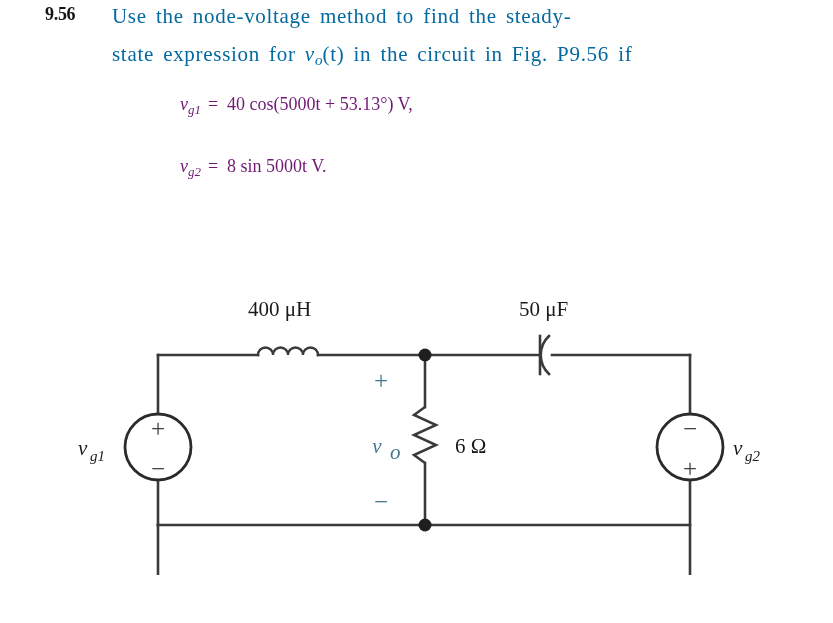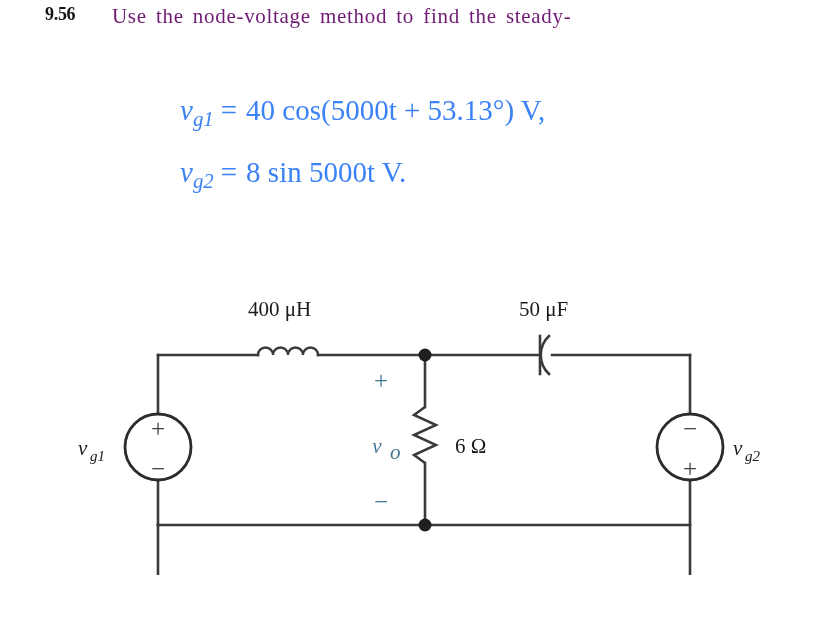--- a/index.html
+++ b/index.html
@@ -34,21 +34,21 @@
     font-weight: bold;
     font-size: 18px;
     letter-spacing: -0.3px;
     color: #141414;
   }
 
   .prob-line {
     position: absolute;
     font-family: "Liberation Serif", serif;
     font-size: 21px;
-    color: #701a75;
+    color: #0369a1;
     white-space: nowrap;
   }
   .prob-line-1 { left: 112px; top: 4px; }
   .prob-line-2 { left: 112px; top: 42px; }
 
   
   .wsp { letter-spacing: 0.7px; word-spacing: 3.2px; }
 
   
   #sim-tags {
@@ -70,22 +70,22 @@
     height: 2px;
     background: #1d5c78;
     margin: 1px 0 2px 0;
     width: 84px;
   }
 
   
   .equation {
     position: absolute;
     font-family: "Liberation Serif", serif;
-    font-size: 29px;
-    color: #3b82f6;
+    font-size: 18px;
+    color: #701a75;
     white-space: nowrap;
   }
   .eq1 { left: 180px; top: 94px; }
   .eq2 { left: 180px; top: 156px; }
 
   .mvar {
     font-style: italic;
     font-family: "Liberation Serif", serif;
   }
   .msub {
@@ -152,20 +152,23 @@
 <body>
 
 <div id="page">
 
   <div id="problem-block">
 
     <span class="prob-number">9.56</span>
 
     <span class="prob-line prob-line-1 wsp">Use the node-voltage method to find the steady-</span>
 
+    <span class="prob-line prob-line-2 wsp">
+      <span>state expression for </span><span class="mvar">v</span><span class="msub">o</span><span>(t) in the circuit in Fig. P9.56 if</span>
+    </span>
 
 
     <div class="equation eq1">
       <span class="mvar">v</span><span class="msub">g1</span><span class="mop mrm">=</span><span class="mrm thin">40 cos(5000t + 53.13°) V,</span>
     </div>
 
     <div class="equation eq2">
       <span class="mvar">v</span><span class="msub">g2</span><span class="mop mrm">=</span><span class="mrm thin">8 sin 5000t V.</span>
     </div>
   </div>

